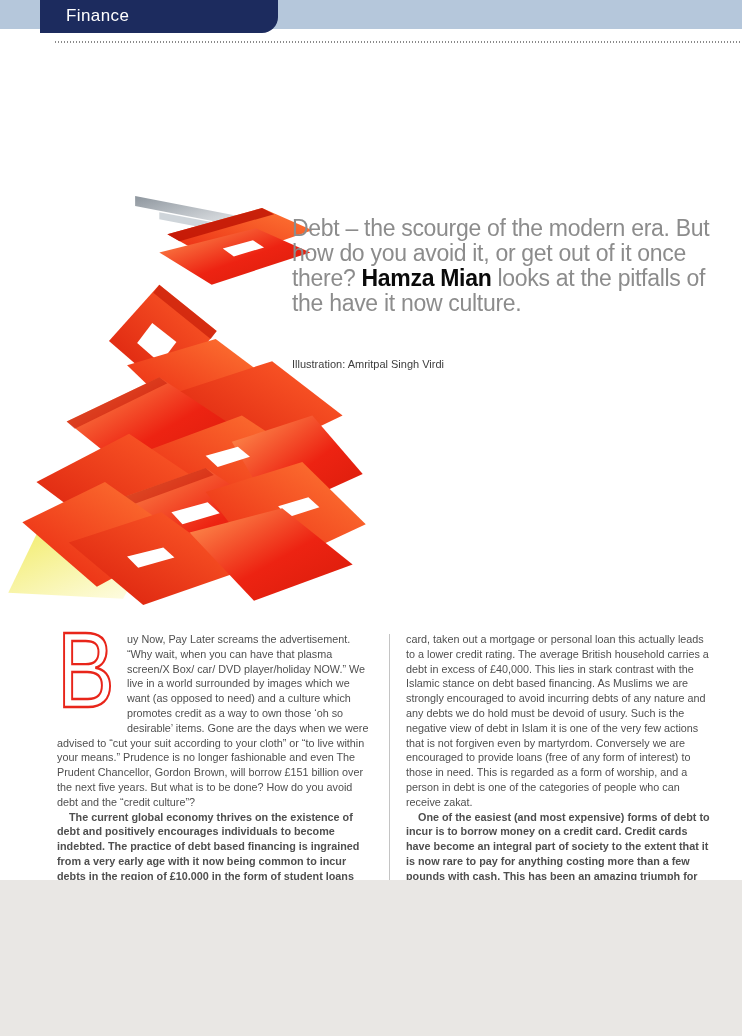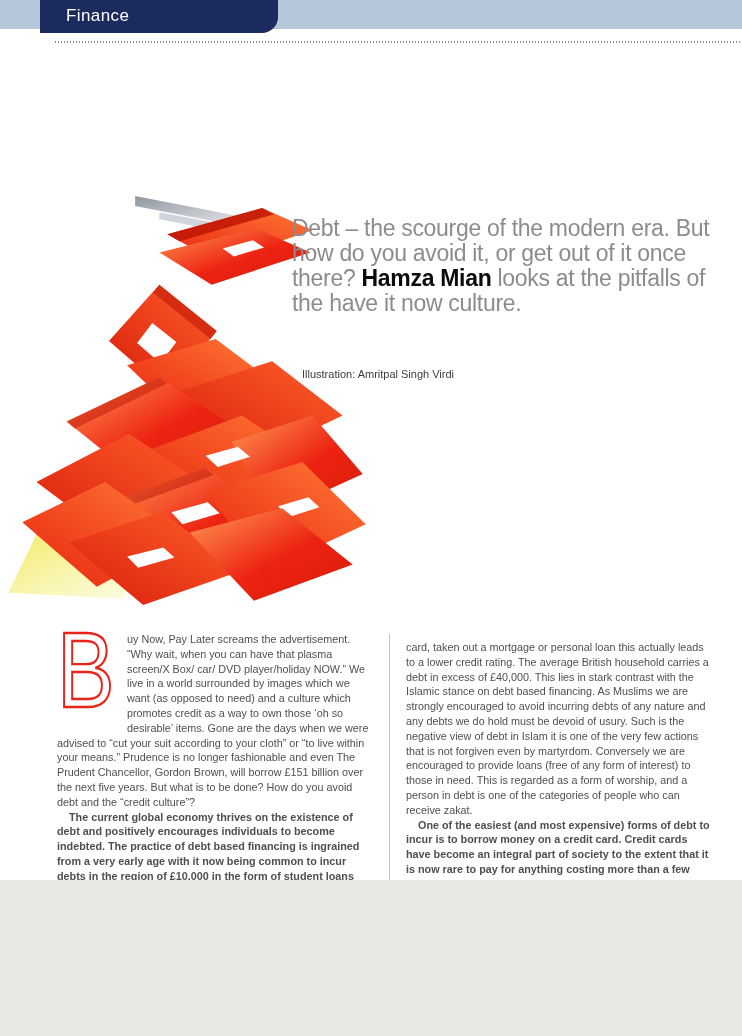--- a/index.html
+++ b/index.html
@@ -35,33 +35,33 @@
   
   .illustration{position:absolute;top:192px;left:8px;width:358px;height:428px;}
   .illustration svg{display:block;width:100%;height:100%;}
   
   .standfirst{
     position:absolute;top:216px;left:292px;width:434px;margin:0;
     font-size:23px;line-height:25px;color:#8c8c8c;letter-spacing:-.3px;
   }
   .standfirst strong{color:#0a0a0a;font-weight:700;}
   .credit{
-    position:absolute;top:358px;left:292px;margin:10px;
+    position:absolute;top:358px;left:292px;margin:0;
     font-size:11px;color:#3d3d3d;text-align:right;
   }
   
   .columns{
     position:absolute;top:632px;left:57px;width:653px;height:354px;
     display:flex;align-items:stretch;
   }
   .col{font-size:10.8px;line-height:14.8px;color:#4f4f4f;letter-spacing:0;}
   .col p{margin:0;}
   .col p.indent{text-indent:12px;font-weight:bold;}
   .col-left{width:316px;}
-  .col-right{flex:1;margin-top:8px;}
+  .col-right{flex:1;}
   .col-divider{width:1px;background:#c4c4c4;margin:2px 16px 0 16px;}
   
   .dropcap-box{float:left;width:62px;height:89px;margin:2px 8px 0 0;position:relative;}
   .dropcap-box span{
     position:absolute;left:0;top:-18px;font-size:108px;line-height:1;font-weight:400;
     color:#e8251a;-webkit-text-fill-color:#ffffff;-webkit-text-stroke:2.4px #e8251a;
     transform:scaleX(.8);transform-origin:left top;
   }
   
   .footer{position:absolute;top:1002px;left:40px;font-size:13px;}

